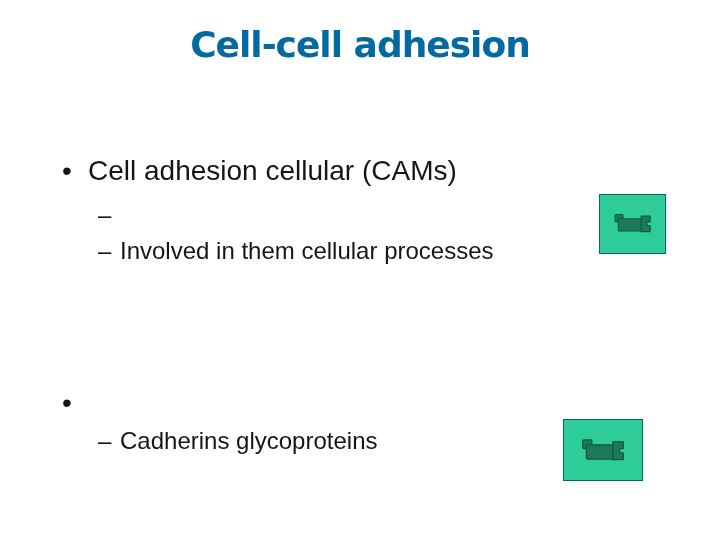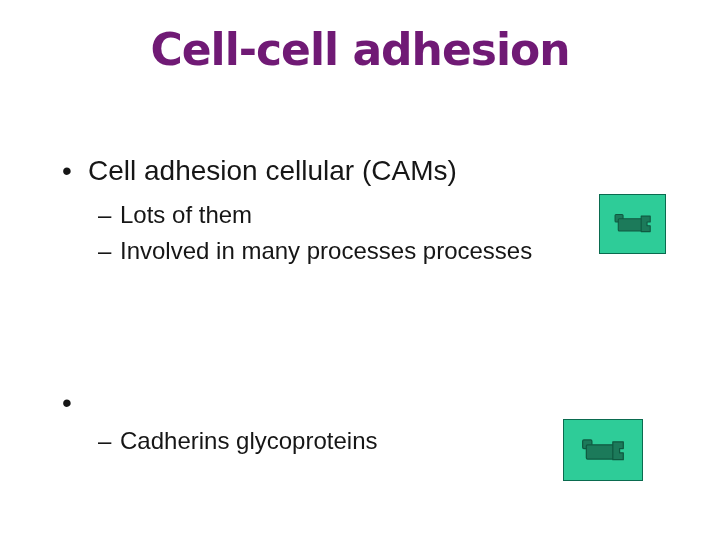--- a/index.html
+++ b/index.html
@@ -17,23 +17,23 @@
     color: #111111;
   }
   .slide-title {
     position: absolute;
     top: 24px;
     left: 0;
     width: 720px;
     text-align: center;
     font-family: "DejaVu Sans", sans-serif;
     font-weight: bold;
-    font-size: 44px;
+    font-size: 36px;
     letter-spacing: -1px;
-    color: #701a75;
+    color: #0369a1;
   }
   .bullet-line {
     position: absolute;
     display: flex;
     align-items: flex-start;
     white-space: nowrap;
     color: #161616;
   }
   .bullet-line.l1 {
     left: 62px;
@@ -77,26 +77,25 @@
 
   <div class="slide-title">Cell-cell adhesion</div>
 
   <div class="bullet-line l1" style="top:154px;">
     <span class="marker">•</span>
     <span>Cell adhesion cellular (CAMs)</span>
   </div>
 
   <div class="bullet-line l2" style="top:200px;">
     <span class="marker">–</span>
-    <span>Lots of them</span>
   </div>
 
   <div class="bullet-line l2" style="top:236px;">
     <span class="marker">–</span>
-    <span>Involved in many processes processes</span>
+    <span>Involved in them cellular processes</span>
   </div>
 
   <div class="bullet-line l1" style="top:386px;">
     <span class="marker">•</span>
   </div>
 
   <div class="bullet-line l2" style="top:426px;">
     <span class="marker">–</span>
     <span>Cadherins glycoproteins</span>
   </div>

